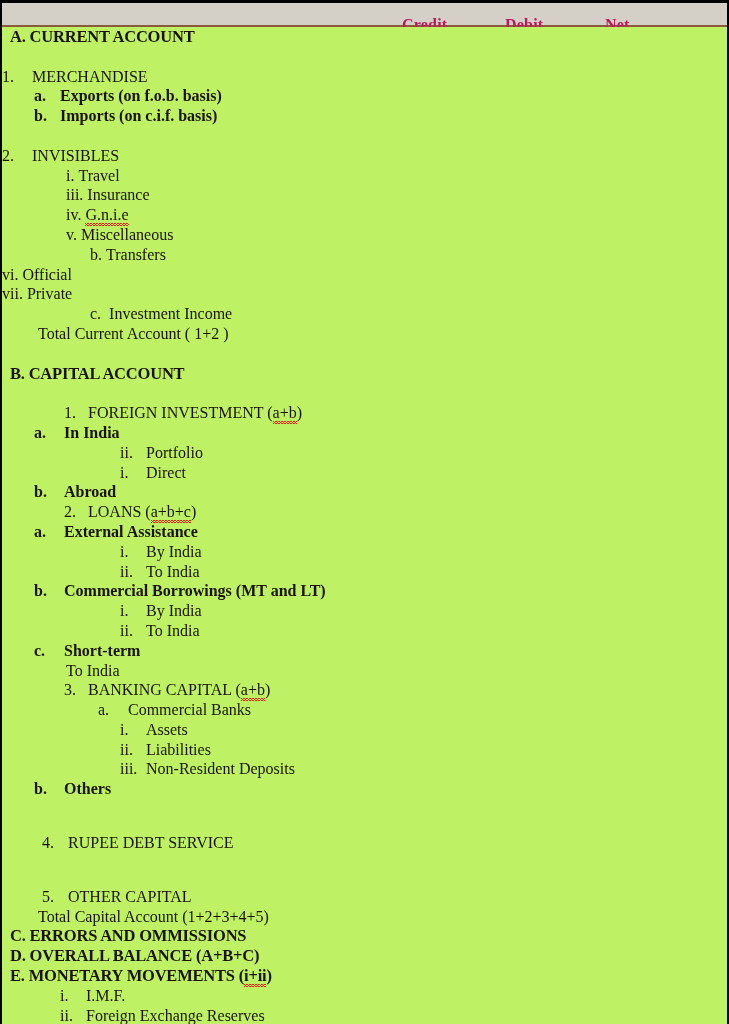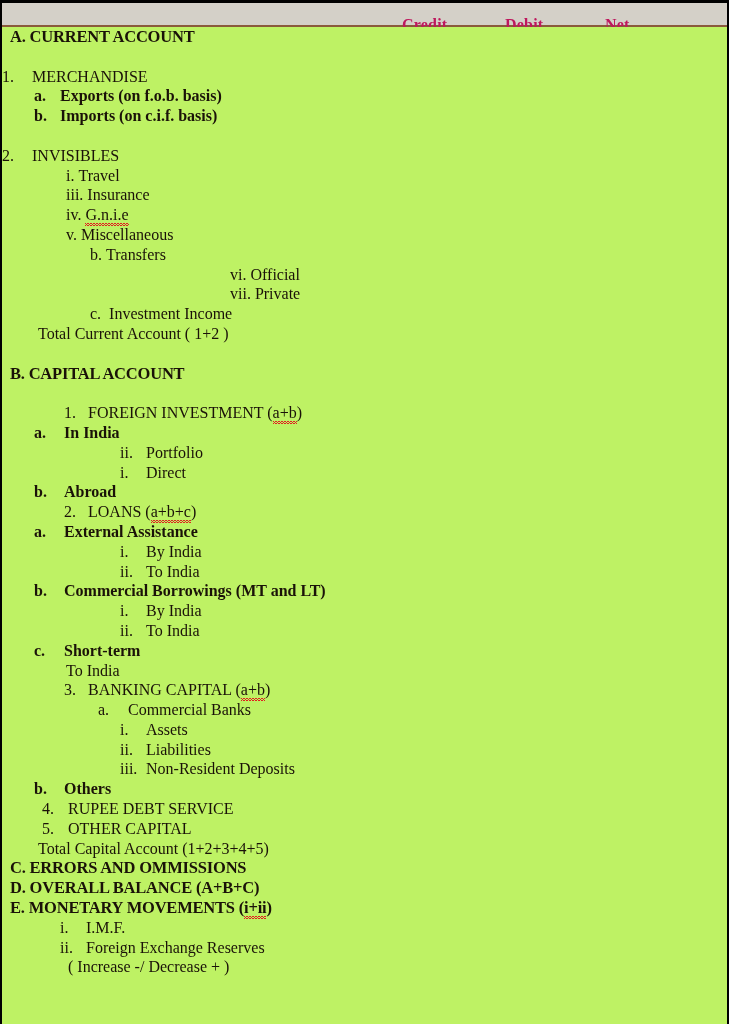--- a/index.html
+++ b/index.html
@@ -71,28 +71,28 @@
   .section-head {
     font-weight: bold;
     font-size: 16.5px;
     letter-spacing: -0.2px;
   }
   .spacer { height: 19.8px; }
 
   
   .i0  { padding-left: 8px; }
   .i1  { }
-  .i2  { padding-left: 40px; }
+  .i2  { padding-left: 40px; margin-top: 34px; }
   .i3  { padding-left: 58px; }
   .i4  { padding-left: 66px; }
   .i5  { padding-left: 32px; font-weight: bold; }
   .i6  { padding-left: 88px; }
   .i7  { padding-left: 64px; }
   .i9  { padding-left: 118px; }
-  .i11 { padding-left: 228px; }
+  .i11 { }
   .i12 { padding-left: 96px; }
   .i13 { padding-left: 62px; }
   .i14 { padding-left: 36px; }
 
   
   .mk {
     display: inline-block;
     text-align: left;
   }
   .mk-w24 { width: 24px; }

